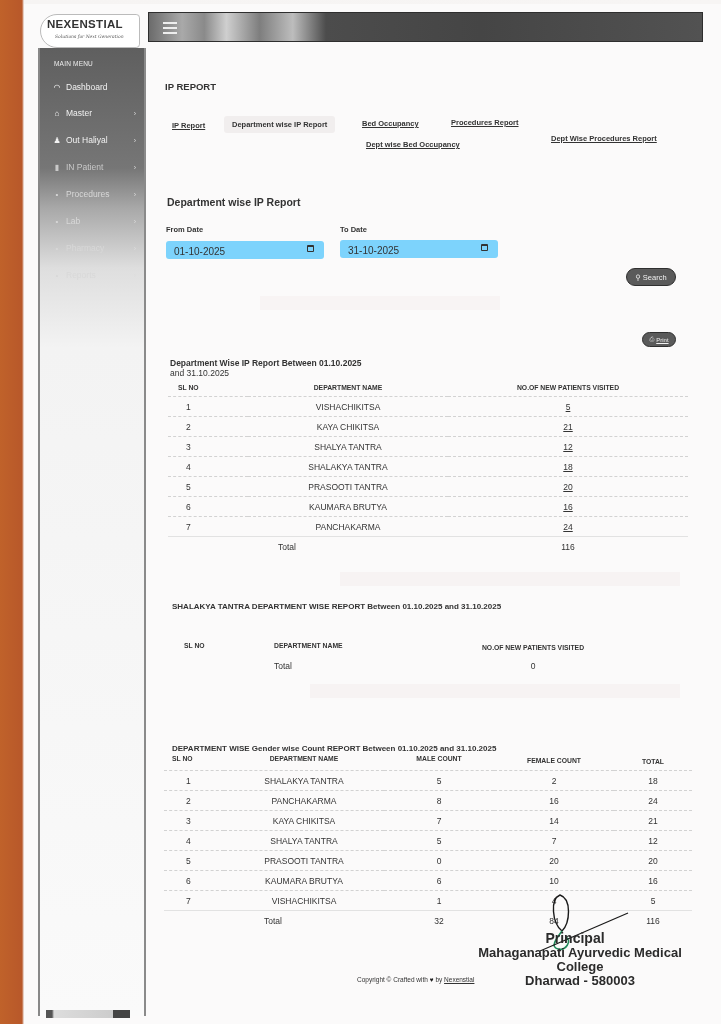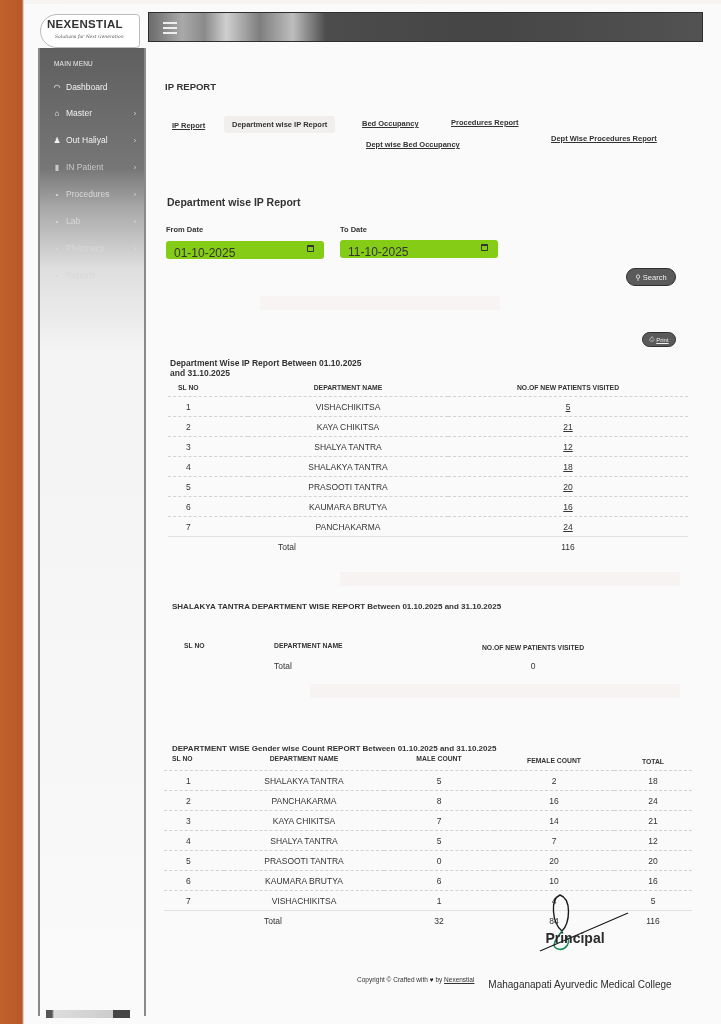--- a/index.html
+++ b/index.html
@@ -52,43 +52,43 @@
 
   
   .main { position: absolute; left: 160px; top: 44px; width: 540px; }
   .page-title { position: absolute; left: 5px; top: 37px; font-size: 9.5px; font-weight: bold; color: #333; }
   .tabs { position: absolute; left: 0; top: 70px; width: 530px; }
   .tab { position: absolute; font-size: 7.5px; font-weight: bold; text-decoration: underline; color: #333; cursor: pointer; white-space: nowrap; }
   .tab.active { text-decoration: none; background: #f1eeee; padding: 4px 8px; border-radius: 3px; font-weight: bold; color: #333; }
   .section-sub { position: absolute; left: 7px; top: 152px; font-size: 10.5px; color: #333; }
   .label { position: absolute; font-size: 7.5px; font-weight: bold; color: #333; }
   .date-input {
-    position: absolute; height: 18px; background: #84cc16; border-radius: 3px;
-    font-size: 12px; color: #333; padding: 5px 8px; cursor: text;
+    position: absolute; height: 18px; background: #7dd3fc; border-radius: 3px;
+    font-size: 10px; color: #333; padding: 5px 8px; cursor: text;
   }
   .date-input .cal { position: absolute; right: 10px; top: 4px; width: 7px; height: 7px; border: 1.3px solid #333; border-top-width: 2.5px; border-radius: 1px; }
   .btn-pill {
     position: absolute; background: #5a5a5a; color: #f0f0f0; border: 1.5px solid #2f2f2f;
     border-radius: 10px; font-size: 7.5px; text-align: center; cursor: pointer; display: flex; align-items: center; justify-content: center; gap: 2px;
   }
   .report-title { position: absolute; font-size: 8.5px; font-weight: bold; color: #333; line-height: 10px; }
 
   table { position: absolute; border-collapse: collapse; font-size: 8.5px; color: #333; }
   th { font-size: 6.8px; font-weight: bold; text-align: center; padding: 3px 0 5px; color: #333; }
   td { text-align: center; height: 20px; border-top: 1px dashed #d2d2d2; color: #333; }
   td.sl { text-align: left; padding-left: 18px; }
   th.sl { text-align: left; padding-left: 10px; }
   td.link { text-decoration: underline; cursor: pointer; }
   tr.total td { border-top: 1px solid #e2e2e2; font-weight: normal; }
   td.total-label { font-weight: bold; text-align: left; }
 
   .faint-block { position: absolute; background: #f5eeee; }
   .sign-block { position: absolute; left: 455px; top: 930px; width: 250px; text-align: center; color: #2b2b2b; }
   .principal { font-size: 14px; font-weight: bold; margin-left: -10px; }
-  .inst { font-size: 10px; font-weight: normal; line-height: 14px; margin-top: 32px; }
+  .inst { font-size: 13px; font-weight: bold; line-height: 14px; }
   .signature { position: absolute; left: 530px; top: 893px; }
   .footer { position: absolute; left: 357px; top: 976px; font-size: 6.5px; color: #333; }
   .footer .heart { color: #222; }
   .footer .nx { text-decoration: underline; }
 </style>
 </head>
 <body>
 
 <div class="paper"></div>
 
@@ -163,32 +163,32 @@
 
   <h2 class="section-sub">Department wise IP Report</h2>
 
   <label class="label" style="left:6px; top:181px">From Date</label>
   <div class="date-input" style="left:6px; top:197px; width:158px;">
     <span>01-10-2025</span>
     <span class="cal"></span>
   </div>
   <label class="label" style="left:180px; top:181px">To Date</label>
   <div class="date-input" style="left:180px; top:196px; width:158px;">
-    <span>11-10-2025</span>
+    <span>31-10-2025</span>
     <span class="cal"></span>
   </div>
 
   <div class="btn-pill" style="left:466px; top:224px; width:50px; height:18px;">
     <span>⚲</span>
     <span>Search</span>
   </div>
 
   <div class="report-title" style="left:10px; top:290px; width:300px;margin-top:24px;">
     <div>Department Wise IP Report Between 01.10.2025</div>
-    <div style="font-weight:bold;">and 31.10.2025</div>
+    <div style="font-weight:normal;">and 31.10.2025</div>
   </div>
   <div class="btn-pill" style="left:482px; top:288px; width:34px; height:15px; font-size:6px;">
     <span>⎙</span>
     <span style="text-decoration:underline;">Print</span>
   </div>
 
   <div class="faint-block" style="left:100px; top:252px; width:240px; height:14px; opacity:.5"></div>
 
   <table style="left:8px; top:337px; width:520px;">
     <thead>

